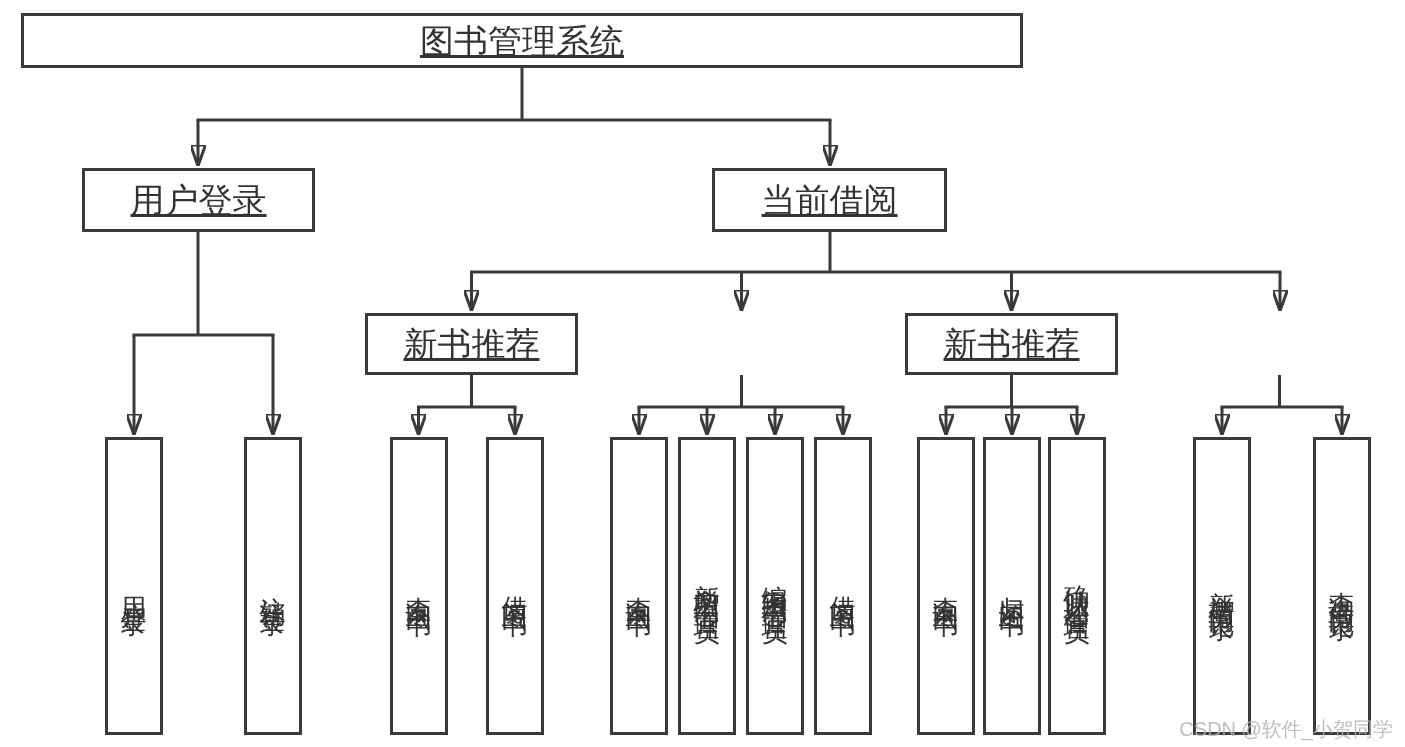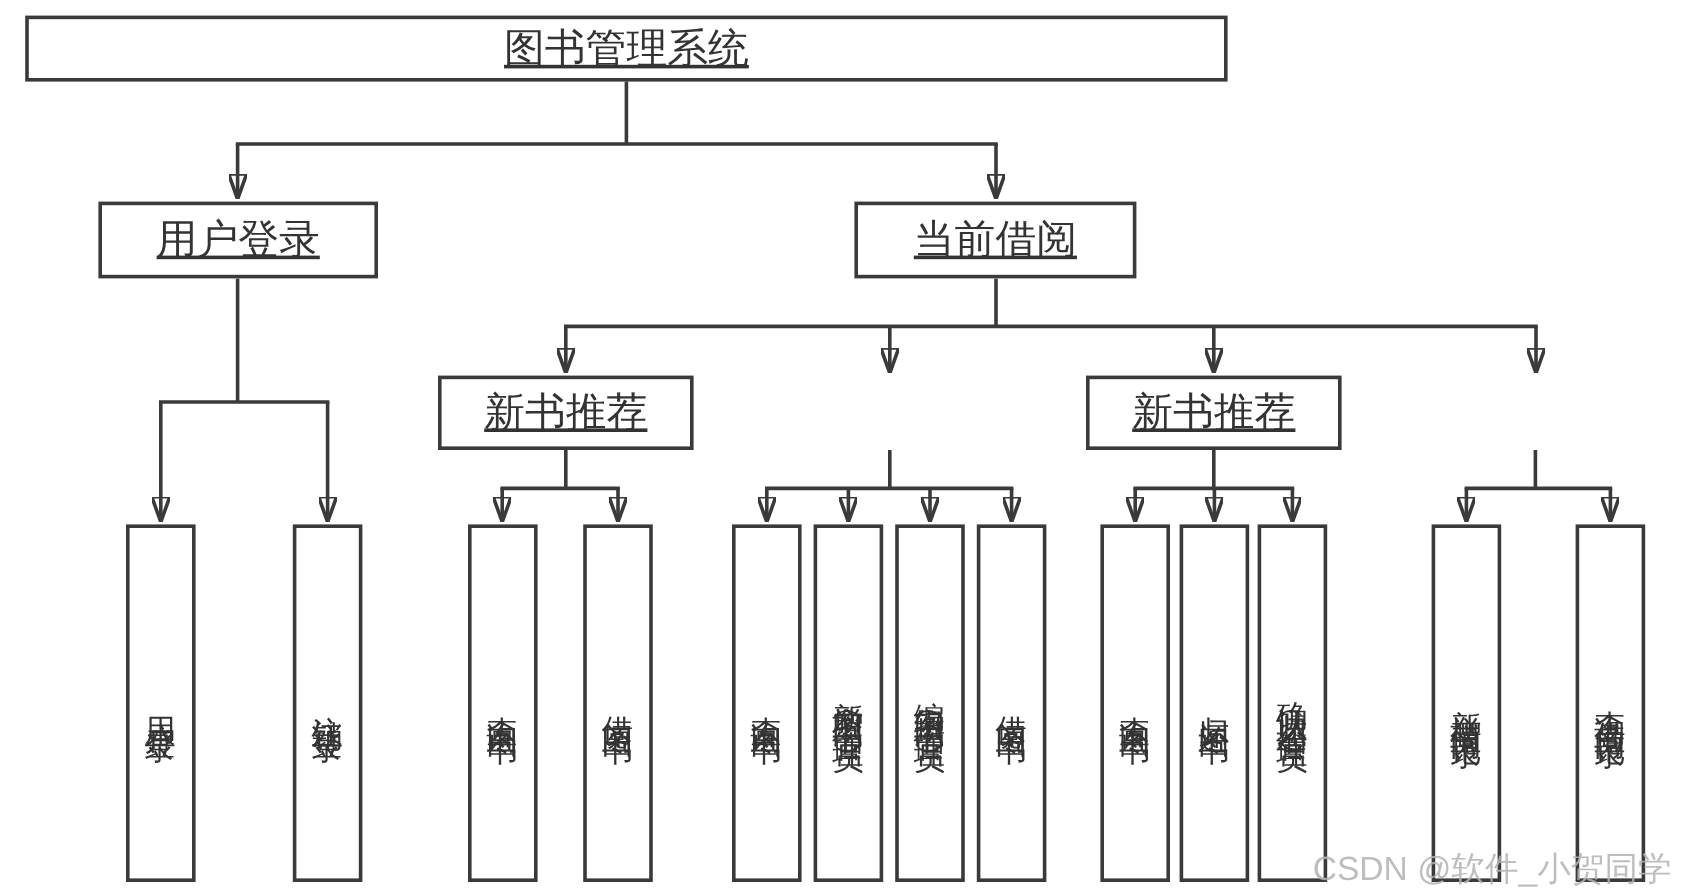--- a/index.html
+++ b/index.html
@@ -41,21 +41,21 @@
   .b-cb     {left:905px;top:313px;width:213px; height:62px;}
   .b-br     {left:1173px;top:313px;width:213px;height:62px;}
   
   .b-ul-c0{left:105px;}  .b-ul-c1{left:244px;}
   .b-nbr-c0{left:390px;} .b-nbr-c1{left:486px;}
   .b-bb-c0{left:610px;}  .b-bb-c1{left:678px;} .b-bb-c2{left:746px;} .b-bb-c3{left:814px;}
   .b-cb-c0{left:917px;}  .b-cb-c1{left:983px;} .b-cb-c2{left:1048px;}
   .b-br-c0{left:1193px;} .b-br-c1{left:1313px;}
   .watermark{
     position:absolute;right:12px;bottom:4px;
-    font-size:28px;color:var(--wm);
+    font-size:20px;color:var(--wm);
     opacity:0.85;z-index:10;white-space:nowrap;
   }
 </style>
 </head>
 <body>
 
 <div class="canvas">
 
   <svg class="edges" viewBox="0 0 1405 747">
     <defs>

